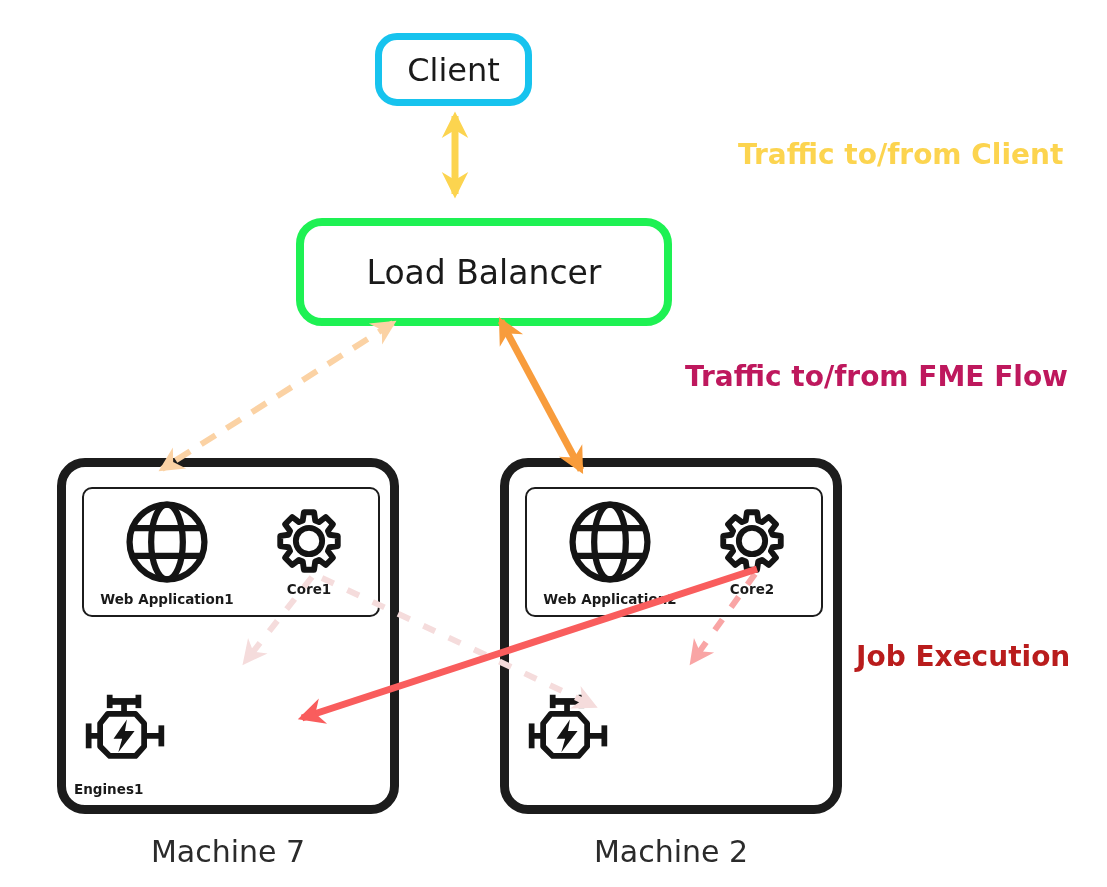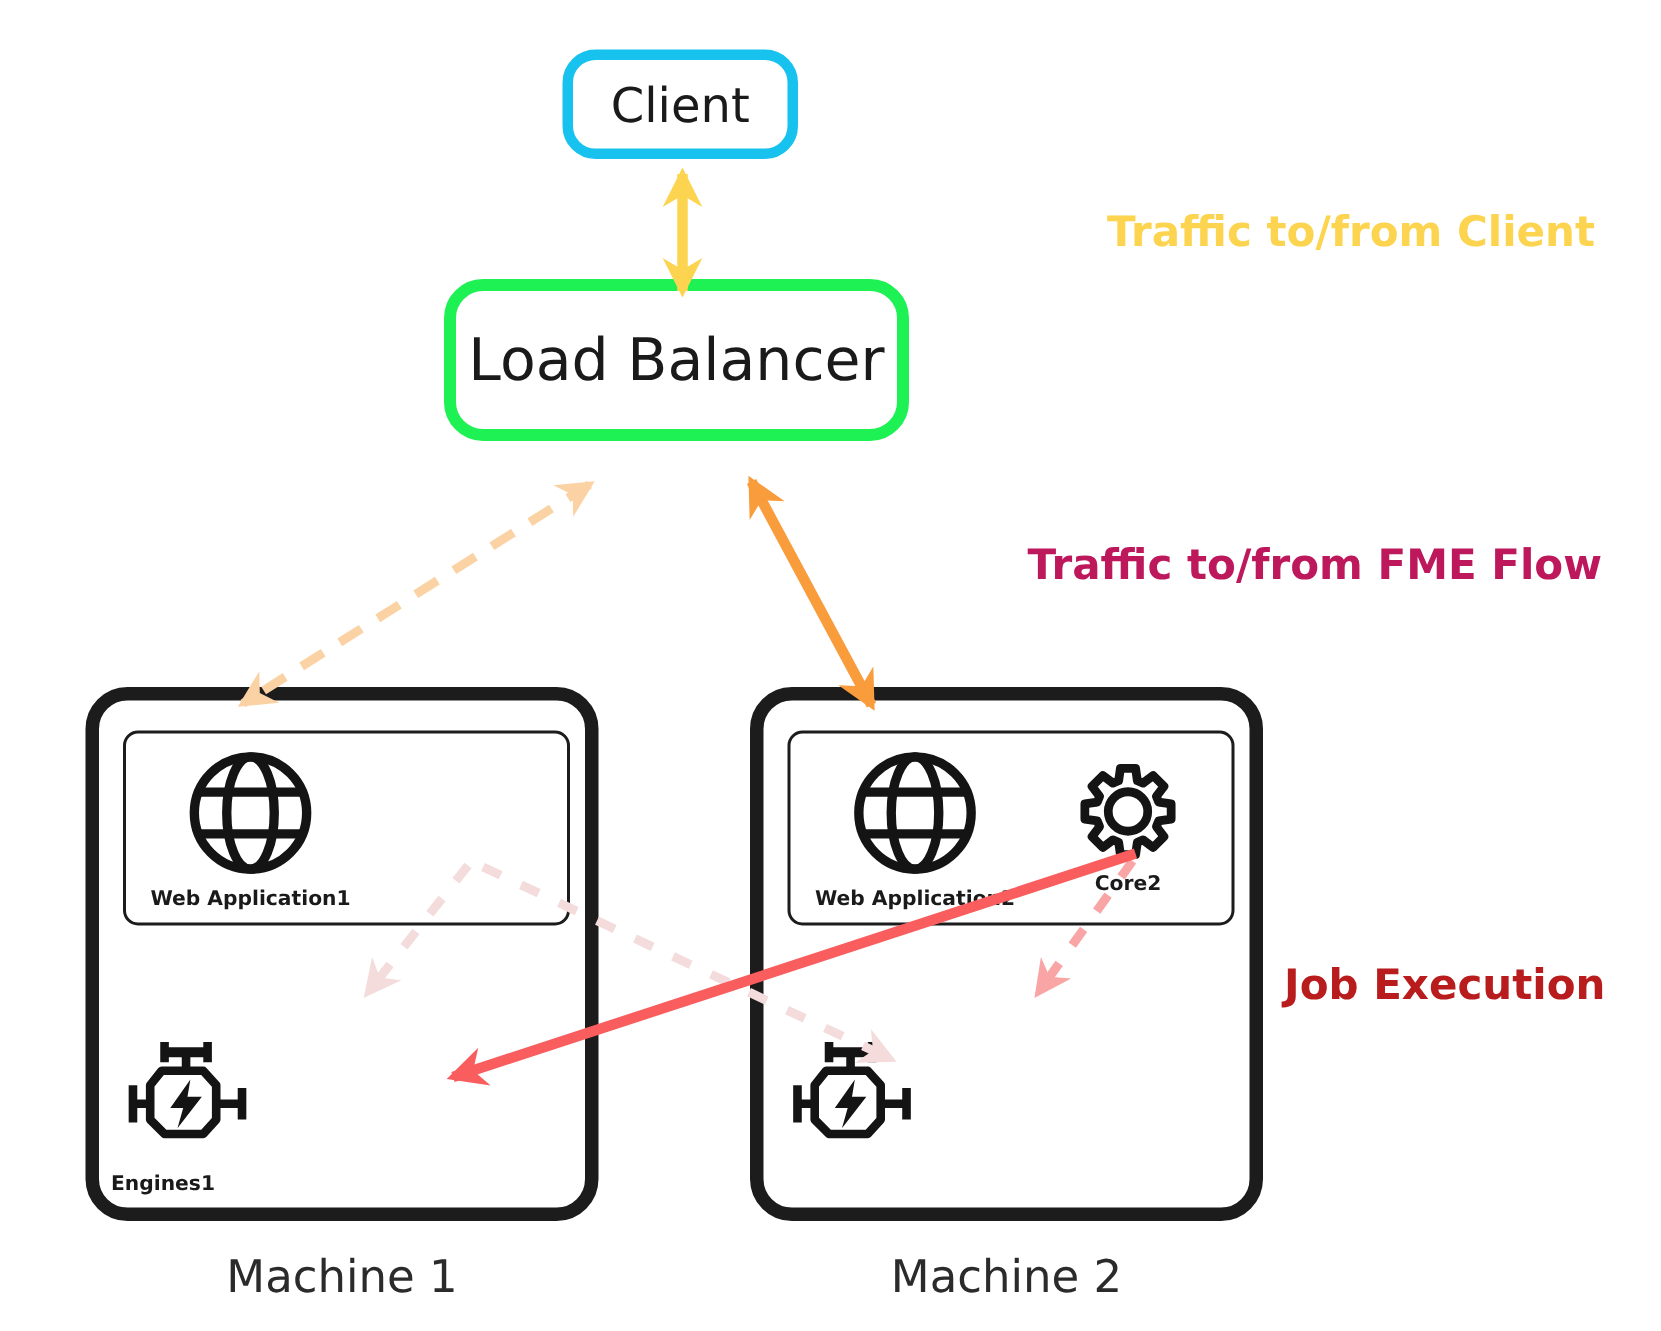--- a/index.html
+++ b/index.html
@@ -9,22 +9,22 @@
   }
   .node{
     position:absolute;display:flex;align-items:center;justify-content:center;
     background:#ffffff;box-sizing:border-box;text-align:right;
   }
   .client-box{
     left:375px;top:33px;width:157px;height:73px;
     border:7px solid #17C3EE;border-radius:22px;font-size:32px;
   }
   .lb-box{
-    left:296px;top:186px;width:310px;height:108px;
-    border:8px solid #1EF153;border-radius:26px;font-size:39px;
+    left:296px;top:218px;width:376px;height:108px;
+    border:8px solid #1EF153;border-radius:26px;font-size:33px;
   }
   .machine{
     position:absolute;top:458px;width:342px;height:356px;
     border:9px solid #1C1C1C;border-radius:28px;background:#ffffff;box-sizing:border-box;
   }
   .m1{left:57px;} .m2{left:500px;}
   .services{
     position:absolute;left:16px;top:20px;width:298px;height:130px;
     border:2px solid #1C1C1C;border-radius:10px;background:#ffffff;box-sizing:border-box;
   }
@@ -65,38 +65,45 @@
     <div class="services">
       <div class="svc svc-web">
         <svg class="icon" width="96" height="96" viewBox="0 0 100 100" fill="none" stroke-width="6.5">
           <circle cx="50" cy="50" r="39"></circle>
           <ellipse cx="50" cy="50" rx="16.5" ry="39"></ellipse>
           <path d="M14 35.5 H86"></path>
           <path d="M14 64.5 H86"></path>
         </svg>
         <span class="cap">Web Application1</span>
       </div>
+      <div class="svc svc-core">
+        <svg class="icon" width="78" height="78" viewBox="-40 -40 80 80" fill="none" stroke-width="6" stroke-linejoin="round">
+          <path fill="#ffffff" d="M21 -6.4 L29.5 -5.2 L29.5 5.2 L21 6.4 L19.4 10.3 L24.6 17.2 L17.2 24.6 L10.3 19.4 L6.4 21 L5.2 29.5 L-5.2 29.5 L-6.4 21 L-10.3 19.4 L-17.2 24.6 L-24.6 17.2 L-19.4 10.3 L-21 6.4 L-29.5 5.2 L-29.5 -5.2 L-21 -6.4 L-19.4 -10.3 L-24.6 -17.2 L-17.2 -24.6 L-10.3 -19.4 L-6.4 -21 L-5.2 -29.5 L5.2 -29.5 L6.4 -21 L10.3 -19.4 L17.2 -24.6 L24.6 -17.2 L19.4 -10.3 Z"></path>
+          <circle cx="0" cy="0" r="13.5" fill="#ffffff"></circle>
+        </svg>
+        <span class="cap">Core1</span>
+      </div>
     </div>
     <div class="engine-block">
       <svg class="icon" width="102" height="88" viewBox="0 0 104 92" fill="none" stroke-width="6" stroke-linejoin="round">
         <path d="M36 13 H66" stroke-width="7"></path>
         <path d="M36 6 V20"></path>
           <path d="M66 6 V20"></path>
         <path d="M51 13 V26"></path>
         <path fill="#ffffff" d="M34 26 L63 26 L72 36 L72 60 L63 70 L36 70 L26 60 L26 36 Z"></path>
         <path d="M14 36 V62"></path>
           <path d="M14 49 H26"></path>
         <path d="M90 38 V60"></path>
           <path d="M72 49 H90"></path>
         <path class="fillshape" d="M54 32 L40 52 H49 L45 66 L62 44 H52 Z"></path>
       </svg>
       <span class="cap">Engines1</span>
     </div>
   </div>
-  <div class="machine-label ml1">Machine 1</div>
+  <div class="machine-label ml1">Machine 7</div>
 
   <div class="machine m2">
     <div class="services">
       <div class="svc svc-web">
         <svg class="icon" width="96" height="96" viewBox="0 0 100 100" fill="none" stroke-width="6.5">
           <circle cx="50" cy="50" r="39"></circle>
           <ellipse cx="50" cy="50" rx="16.5" ry="39"></ellipse>
           <path d="M14 35.5 H86"></path>
           <path d="M14 64.5 H86"></path>
         </svg>

